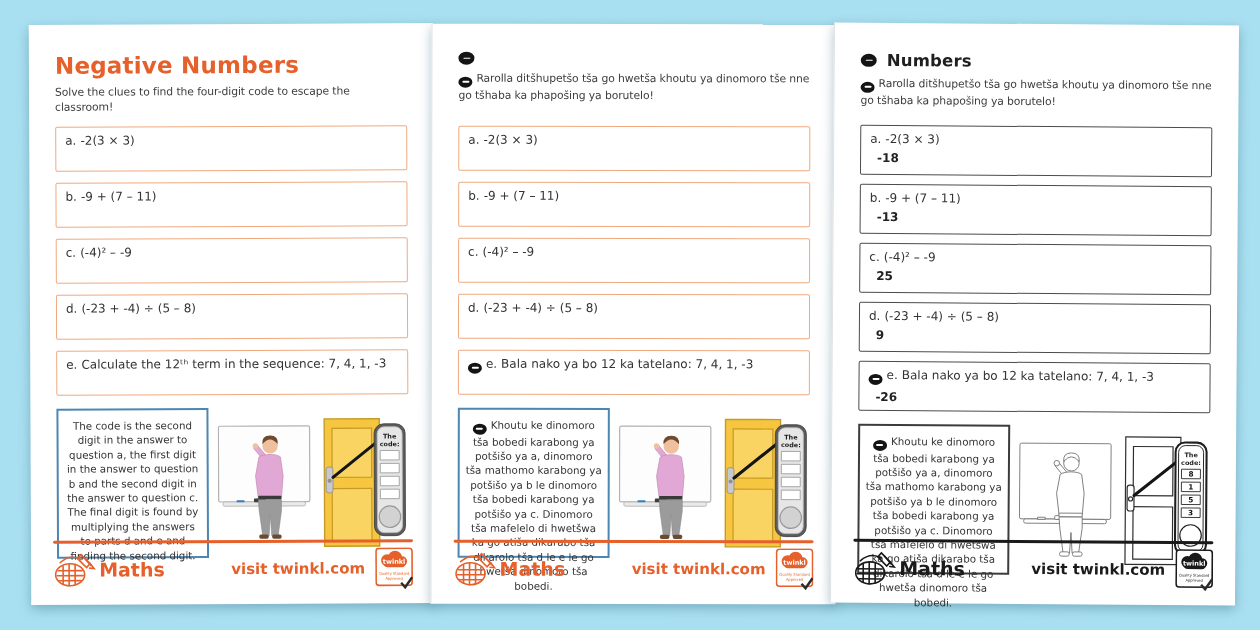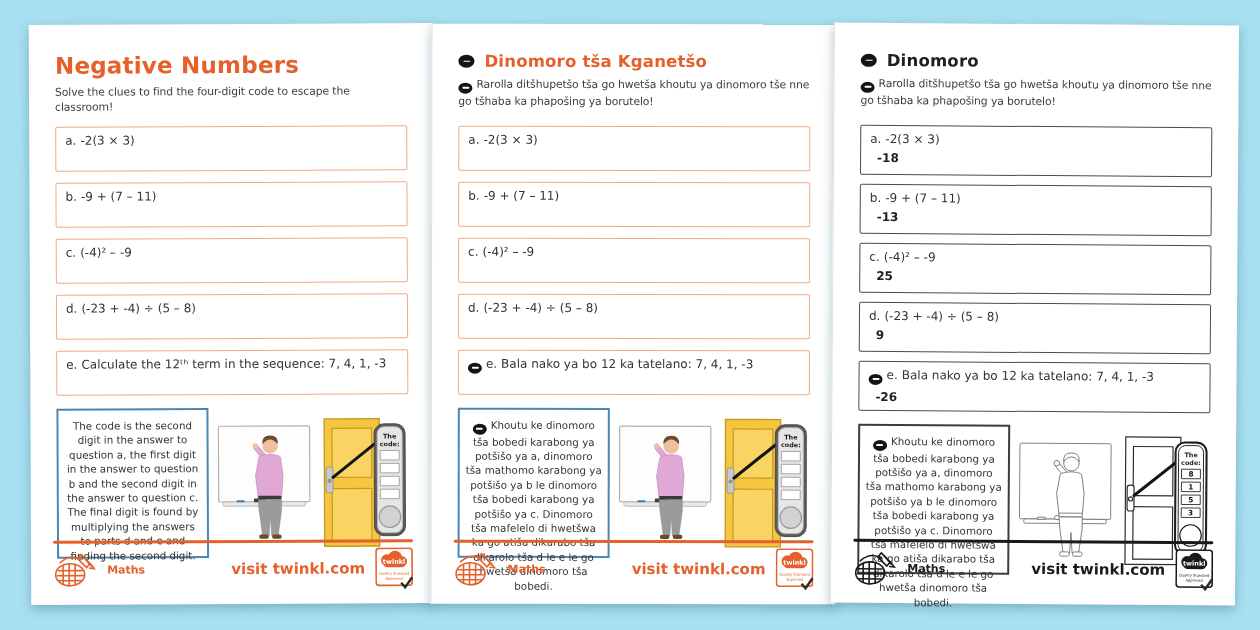--- a/index.html
+++ b/index.html
@@ -86,21 +86,21 @@
   .mono .panel-outer{fill:#fff;stroke:#1e1e1e;stroke-width:2.4;}
   .mono .panel-inner{fill:#fff;stroke:#1e1e1e;stroke-width:1.1;}
   .mono .slot{stroke:#1e1e1e;}
   .mono .knob{fill:#fff;stroke:#1e1e1e;}
 
   .footer{position:absolute;left:22px;right:22px;bottom:14px;color:#e5602a;}
   .page--ans .footer{color:#1a1a1a;}
   .f-rule{height:3px;background:currentColor;border-radius:2px;}
   .f-row{display:flex;align-items:center;margin-top:5px;}
   .f-logo{flex:0 0 auto;}
-  .f-subject{font-weight:700;font-size:11px;margin-left:10px;}
+  .f-subject{font-weight:700;font-size:19px;margin-left:2px;}
   .f-spacer{flex:1;}
   .f-visit{font-weight:700;font-size:15px;margin-right:10px;}
 </style>
 </head>
 <body>
 
 <div class="sheet">
 
   <section class="page page--en">
     <div class="content">
@@ -193,21 +193,20 @@
         </div>
       </div>
     </div>
   </section>
 
   <section class="page page--tr">
     <div class="content">
       <div class="head-area">
         <div class="title-row">
           <span class="tr-icon tr-icon--title"></span>
-          <h1 class="p-title">Dinomoro tša Kganetšo</h1>
         </div>
         <p class="subtitle"><span class="tr-icon"></span><span>Rarolla ditšhupetšo tša go hwetša khoutu ya dinomoro tše nne go tšhaba ka phapošing ya borutelo!</span></p>
       </div>
       <div class="q-list">
         <div class="q-box"><span class="q-label">a.</span><span class="q-text">-2(3 × 3)</span></div>
         <div class="q-box"><span class="q-label">b.</span><span class="q-text">-9 + (7 – 11)</span></div>
         <div class="q-box"><span class="q-label">c.</span><span class="q-text">(-4)² – -9</span></div>
         <div class="q-box"><span class="q-label">d.</span><span class="q-text">(-23 + -4) ÷ (5 – 8)</span></div>
         <div class="q-box"><span class="tr-icon"></span><span class="q-label">e.</span><span class="q-text">Bala nako ya bo 12 ka tatelano: 7, 4, 1, -3</span></div>
       </div>
@@ -287,21 +286,21 @@
         </div>
       </div>
     </div>
   </section>
 
   <section class="page page--ans">
     <div class="content">
       <div class="head-area">
         <div class="title-row">
           <span class="tr-icon tr-icon--title"></span>
-          <h1 class="p-title">Dinomoro</h1>
+          <h1 class="p-title">Numbers</h1>
         </div>
         <p class="subtitle"><span class="tr-icon"></span><span>Rarolla ditšhupetšo tša go hwetša khoutu ya dinomoro tše nne go tšhaba ka phapošing ya borutelo!</span></p>
       </div>
       <div class="q-list">
         <div class="q-box"><span class="q-label">a.</span><span class="q-text">-2(3 × 3)</span><div class="answer">-18</div></div>
         <div class="q-box"><span class="q-label">b.</span><span class="q-text">-9 + (7 – 11)</span><div class="answer">-13</div></div>
         <div class="q-box"><span class="q-label">c.</span><span class="q-text">(-4)² – -9</span><div class="answer">25</div></div>
         <div class="q-box"><span class="q-label">d.</span><span class="q-text">(-23 + -4) ÷ (5 – 8)</span><div class="answer">9</div></div>
         <div class="q-box"><span class="tr-icon"></span><span class="q-label">e.</span><span class="q-text">Bala nako ya bo 12 ka tatelano: 7, 4, 1, -3</span><div class="answer">-26</div></div>
       </div>

